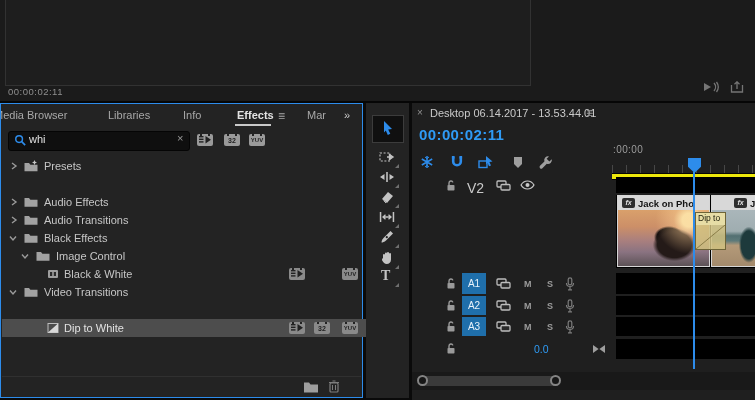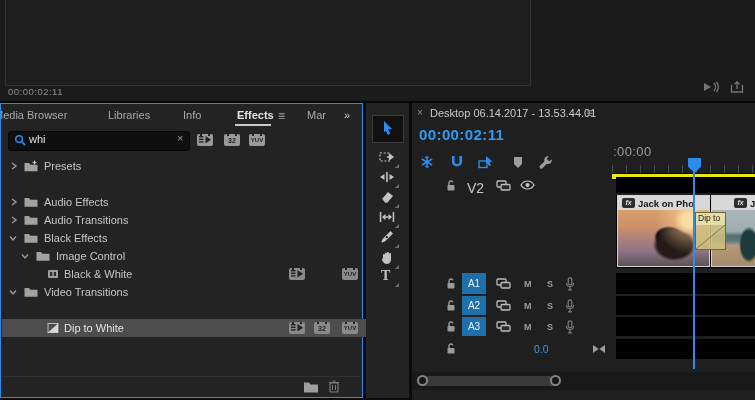--- a/index.html
+++ b/index.html
@@ -39,21 +39,21 @@
   #tlclose{left:5px;top:4px;font-size:10px;color:#8f8f8f;}
   #tltitle{left:18px;top:4px;font-size:11px;color:#cacaca;white-space:nowrap;}
   #tlmenu{left:174px;top:3px;font-size:12px;color:#9a9a9a;}
   #tltc{left:7px;top:23px;font-size:15px;font-weight:bold;color:#2f9bf5;letter-spacing:.4px;}
   .hdr{left:0;width:198px;background:#1f1f1f;}
   .crow{left:204px;width:143px;background:#000000;}
   .tracklabel{position:absolute;font-size:14px;color:#c9c9c9;}
   .targetbox{position:absolute;left:50px;width:24px;background:#1f6fab;color:#e8f2fa;
              font-size:10px;text-align:center;}
   .mslabel{position:absolute;font-size:9px;font-weight:bold;color:#9b9b9b;}
-  #ruler-label{left:201px;top:41px;font-size:13px;color:#9c9c9c;letter-spacing:.4px;}
+  #ruler-label{left:201px;top:41px;font-size:10px;color:#9c9c9c;letter-spacing:.4px;}
   #ticks{left:200px;top:62px;width:143px;height:8px;
          background:repeating-linear-gradient(to right,#474747 0 1px,transparent 1px 14px);}
   #yellowbar{left:200px;top:70px;width:143px;height:5px;background:#ece70b;border-top:1px solid #050505;border-bottom:1px solid #050505;}
   #phead{left:276px;top:55px;width:13px;height:15px;background:#2d8ceb;
          clip-path:polygon(0 0,100% 0,100% 58%,50% 100%,0 58%);z-index:30;}
   #pline{left:281px;top:69px;width:2px;height:197px;background:#2d8ceb;z-index:29;}
   .clip{position:absolute;top:0;height:72px;border:1px solid #d6d6d6;box-sizing:border-box;background:#101010;}
   .cliphead{position:absolute;left:0;top:0;width:100%;height:14px;background:#d8d8d8;overflow:hidden;}
   .clipname{position:absolute;top:2px;font-size:9.5px;color:#141414;white-space:nowrap;font-weight:bold;}
   .fxbadge{position:absolute;top:2px;width:13px;height:10px;background:#2e2e2e;border-radius:2px;

